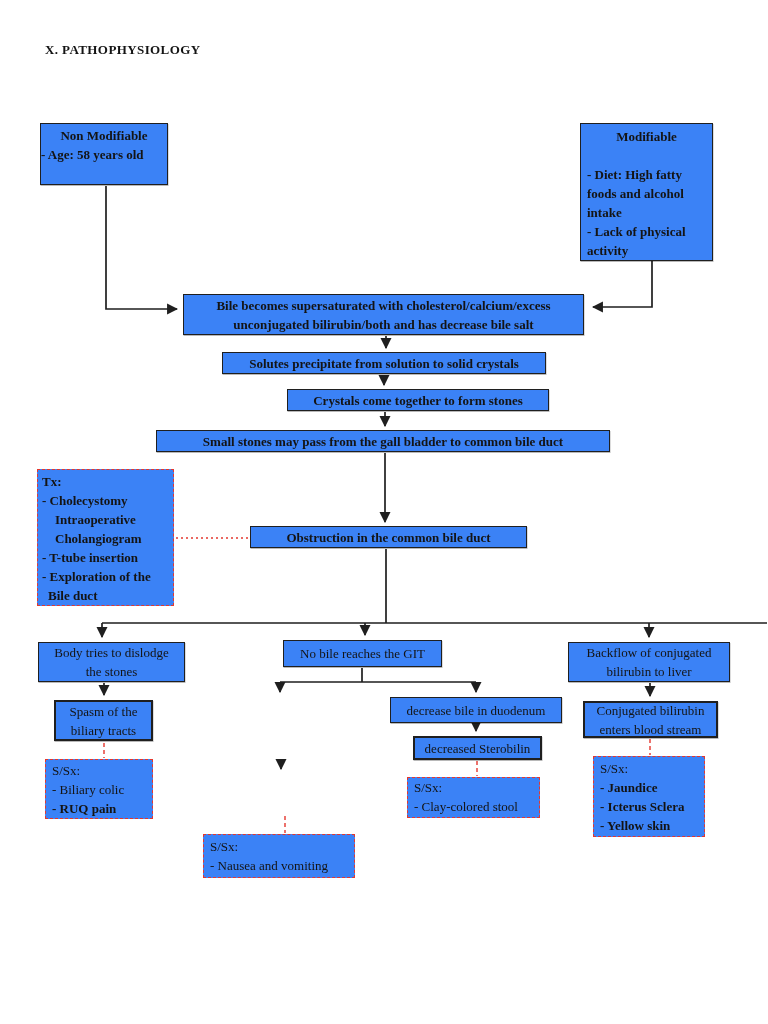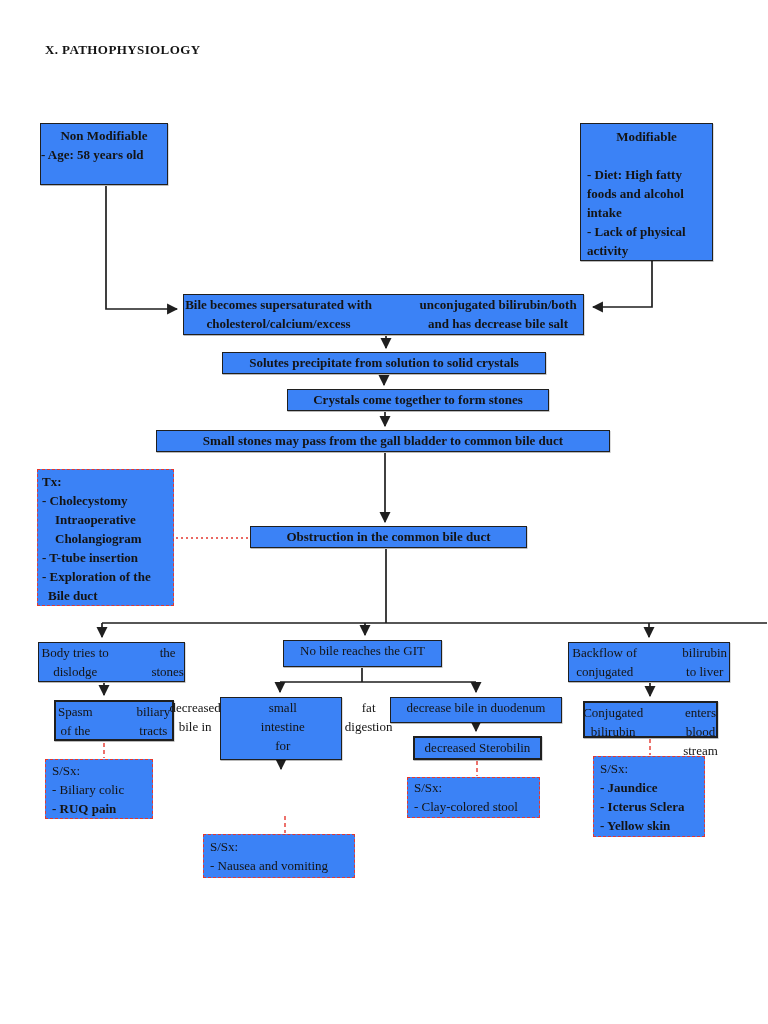--- a/index.html
+++ b/index.html
@@ -10,21 +10,21 @@
   }
   .heading { position:absolute; left:45px; top:42px; font-size:13px; font-weight:bold; letter-spacing:.4px; }
   .title   { position:absolute; left:0; top:81px; width:768px; text-align:center; font-size:14px; font-weight:bold; letter-spacing:.4px; }
 
   .box { position:absolute; border:1.6px solid #1f1f1f; background:#3b82f6; font-size:13px; line-height:19px;
          box-shadow:0.5px 1px 0 rgba(0,0,0,.28); }
   .box.thick { border-width:2.3px; }
   .box.redbox { border:1.6px dashed #e4372e; box-shadow:none; }
   .bold { font-weight:bold; }
   .center { text-align:center; }
-  .mid { display:flex; flex-direction:row; justify-content:center;gap:40px; }
+  .mid { display:flex; flex-direction:column; justify-content:center; }
   .pad { padding:3px 6px; }
   .i1 { padding-left:13px; }
   .i2 { padding-left:6px; }
   .gap { height:19px; }
 
   svg.wires { position:absolute; left:0; top:0; width:768px; height:1024px; }
   .wire  { stroke:#1f1f1f; stroke-width:1.7; fill:none; }
   .rwire { stroke:#e4372e; stroke-width:1.4; fill:none; }
 </style>
 </head>
@@ -112,40 +112,35 @@
 
   <div class="box bold center mid" style="left:250px; top:526px; width:277px; height:22px;">
     <div>Obstruction in the common bile duct</div>
   </div>
 
   <div class="box center mid" style="left:38px; top:642px; width:147px; height:40px;">
     <div>Body tries to dislodge</div>
     <div>the stones</div>
   </div>
 
-  <div class="box thick center mid" style="left:54px; top:700px; width:120px; height:41px;">
+  <div class="box thick center mid" style="left:54px; top:700px; width:99px; height:41px;">
     <div>Spasm of the</div>
     <div>biliary tracts</div>
   </div>
 
   <div class="box redbox" style="left:45px; top:759px; width:108px; height:60px; padding:1px 6px;">
     <div>S/Sx:</div>
     <div>- Biliary colic</div>
     <div class="bold">- RUQ pain</div>
   </div>
 
   <div class="box center mid" style="left:283px; top:640px; width:159px; height:27px;">
     <div>No bile reaches the GIT</div>
   </div>
 
-  <div class="box center mid" style="left:220px; top:697px; width:122px; height:63px;">
-    <div>decreased bile in</div>
-    <div>small intestine for</div>
-    <div>fat digestion</div>
-  </div>
 
   <div class="box center mid" style="left:390px; top:697px; width:172px; height:26px;">
     <div>decrease bile in duodenum</div>
   </div>
 
   <div class="box thick center mid" style="left:413px; top:736px; width:129px; height:24px;">
     <div>decreased Sterobilin</div>
   </div>
 
 

